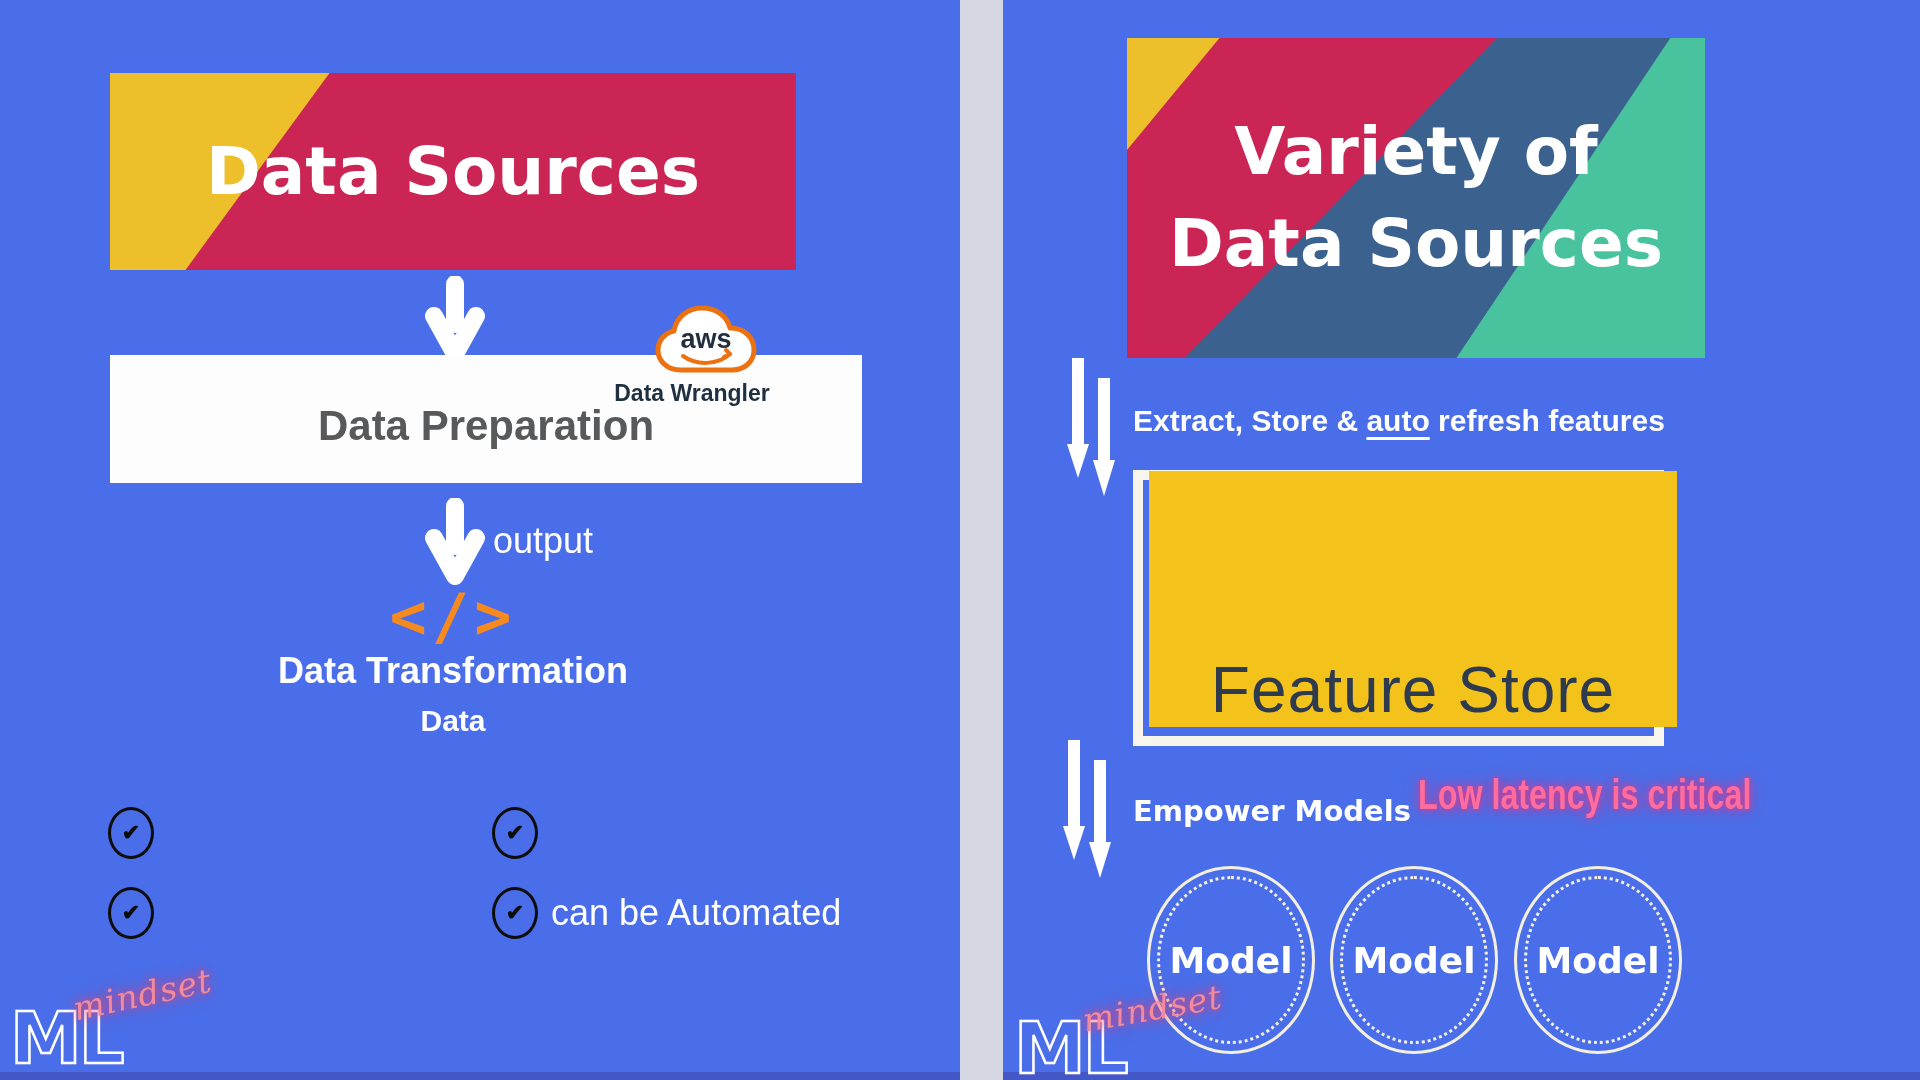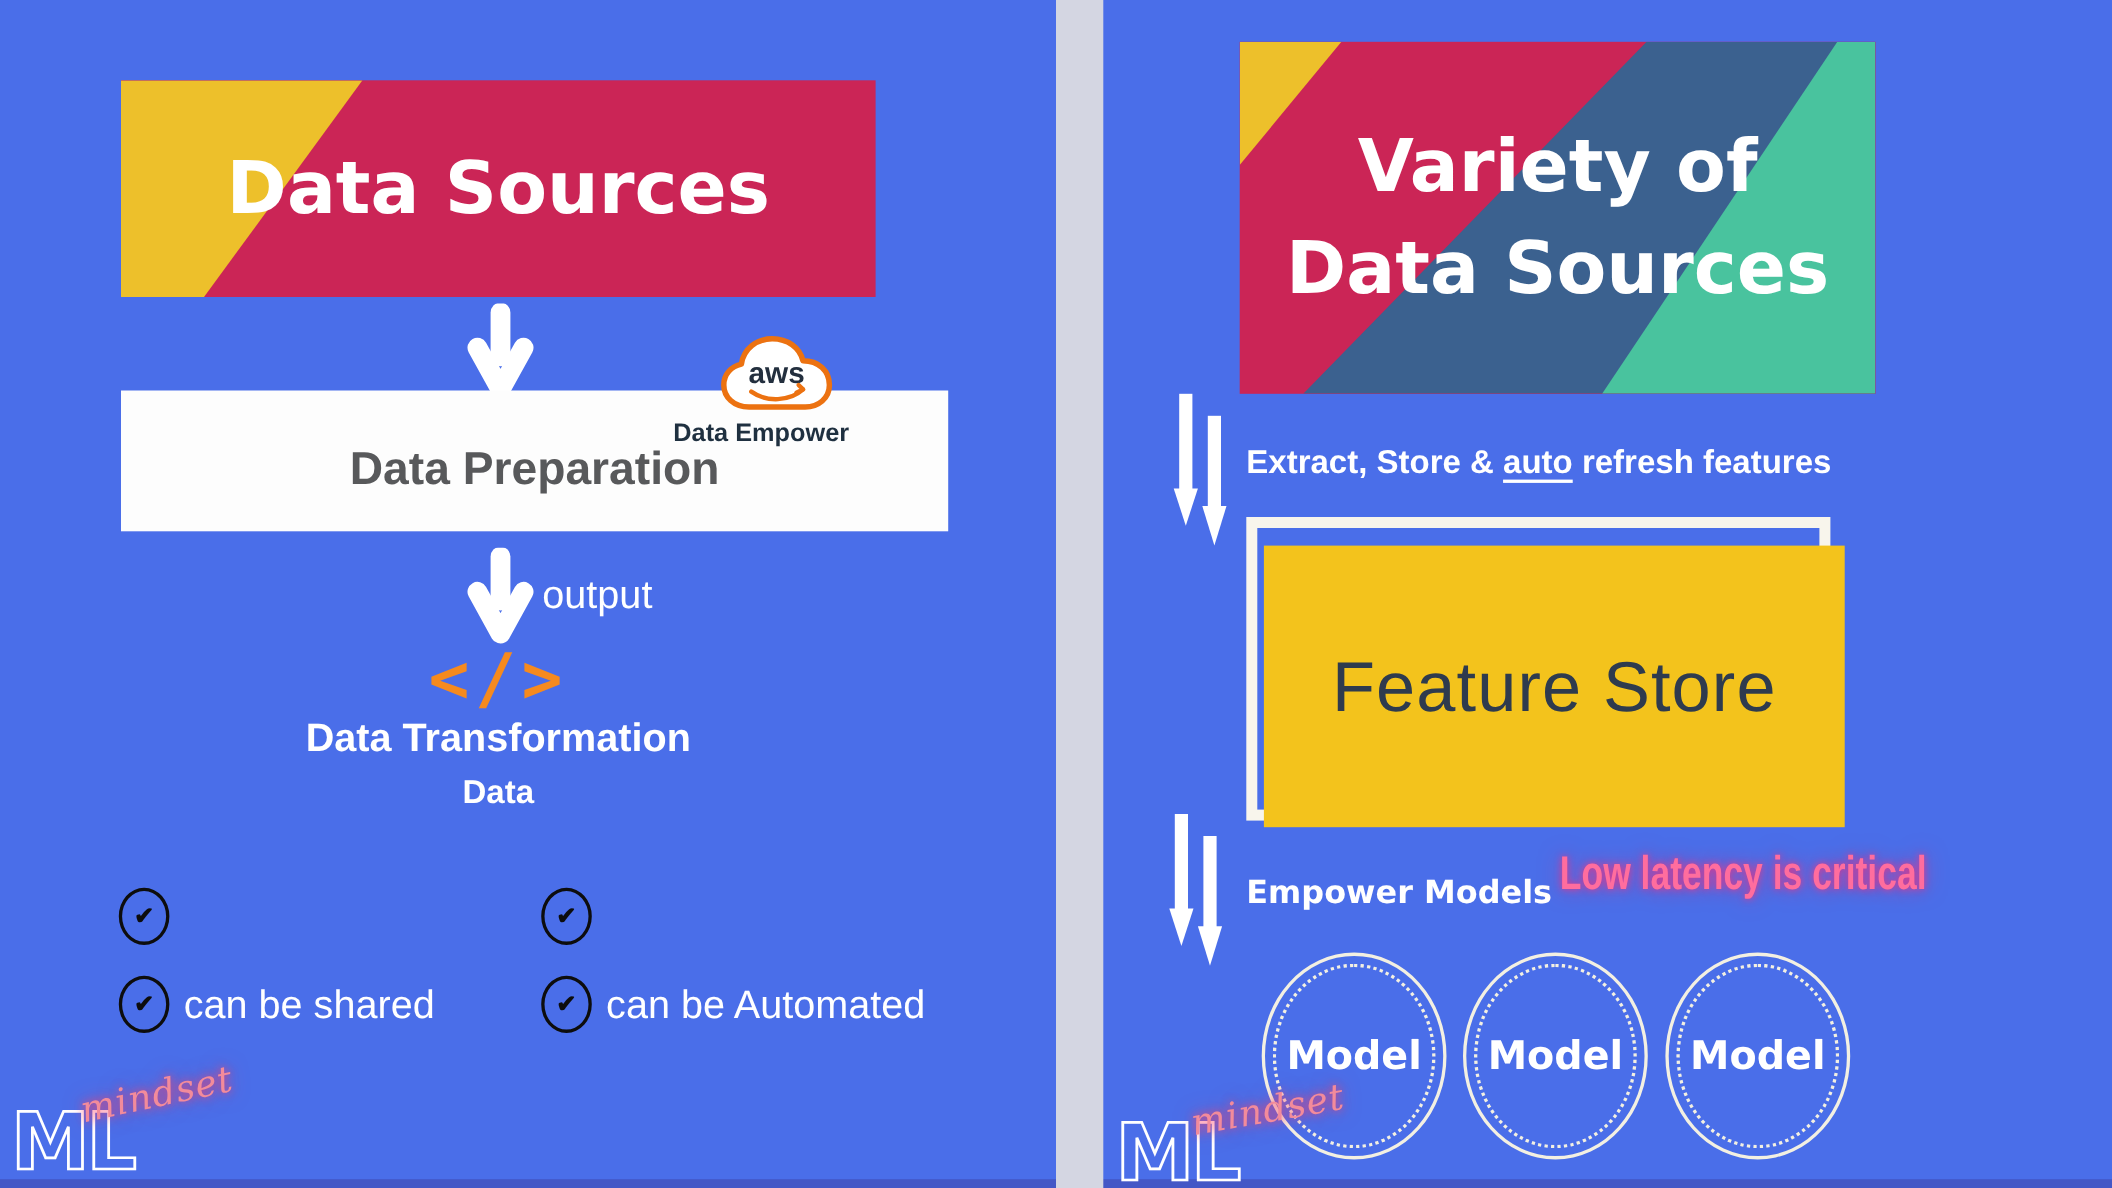--- a/index.html
+++ b/index.html
@@ -90,22 +90,22 @@
     left:1133px;top:404px;z-index:2;white-space:pre;
     font-weight:bold;font-size:30px;color:#fff;
   }
   .extract-line .u{text-decoration:underline;text-decoration-thickness:3px;text-underline-offset:6px;}
 
   .fs-frame{
     left:1133px;top:470px;width:531px;height:276px;box-sizing:border-box;
     border:10px solid #f8f5ec;z-index:2;
   }
   .fs-yellow{
-    left:1149px;top:496px;width:528px;height:256px;background:#f3c31c;z-index:3;
-    display:flex;align-items:center;justify-content:center;
+    left:1149px;top:471px;width:528px;height:256px;background:#f3c31c;z-index:3;
+    display:flex;align-items:flex-end;justify-content:center;
   }
   .fs-label{font-size:64px;color:#2e3b4e;letter-spacing:1px;}
 
   .empower{left:1133px;top:794px;z-index:2;font-family:"DejaVu Sans",sans-serif;
     font-weight:bold;font-size:29px;color:#fff;white-space:nowrap;}
   .latency{
     left:1418px;top:770px;z-index:2;font-weight:bold;font-size:43px;color:#ff6d9e;
     transform:scaleX(.75);transform-origin:left center;white-space:nowrap;
     text-shadow:0 0 8px rgba(255,45,120,.85),0 0 22px rgba(255,45,120,.55);
   }
@@ -142,21 +142,21 @@
     <div class="abs prep-box">
       <div class="prep-title">Data Preparation</div>
     </div>
 
     <svg class="abs aws-cloud" width="112" height="86" viewBox="0 0 112 86">
       <path d="M31 72 C17 72 8 63 8 52 C8 42 15 35 24 33 C26 19 38 10 52 10 C66 10 77 18 80 30 C94 30 104 39 104 52 C104 64 94 72 82 72 Z" fill="#fff" stroke="#ec7211" stroke-width="5" stroke-linejoin="round"></path>
       <text x="56" y="50" font-size="27" font-weight="bold" fill="#232f3e" text-anchor="middle" font-family="Liberation Sans, sans-serif">aws</text>
       <path d="M33 58 C47 68 68 67 80 56" fill="none" stroke="#ec7211" stroke-width="4" stroke-linecap="round"></path>
       <path d="M80 56 L76 52 M80 56 L74 59" fill="none" stroke="#ec7211" stroke-width="4" stroke-linecap="round"></path>
     </svg>
-    <div class="abs wrangler">Data Empower</div>
+    <div class="abs wrangler">Data Wrangler</div>
 
     <svg class="abs arrow-svg" style="left:424px;top:498px" width="62" height="90" viewBox="0 0 62 90">
       <path d="M31 8 V48" stroke="#fff" stroke-width="18" stroke-linecap="round" fill="none"></path>
       <path d="M10 40 L31 78 L52 40" stroke="#fff" stroke-width="18" stroke-linecap="round" stroke-linejoin="round" fill="none"></path>
     </svg>
     <div class="abs output-label">output</div>
 
     <div class="abs code-icon">&lt;/&gt;</div>
 
     <div class="abs transform-title">Data Transformation</div>
@@ -169,21 +169,20 @@
     </div>
     <div class="abs check-item" style="left:492px;top:806px">
       <div class="check-circle">
         <span class="check-glyph">✔</span>
       </div>
     </div>
     <div class="abs check-item" style="left:108px;top:886px">
       <div class="check-circle">
         <span class="check-glyph">✔</span>
       </div>
-      <span class="check-label">can be shared</span>
     </div>
     <div class="abs check-item" style="left:492px;top:886px">
       <div class="check-circle">
         <span class="check-glyph">✔</span>
       </div>
       <span class="check-label">can be Automated</span>
     </div>
 
     <div class="abs mindset" style="left:72px;top:978px;transform:rotate(-12deg)">mindset</div>
     <div class="abs ml-logo" style="left:10px;top:1002px">ML</div>

